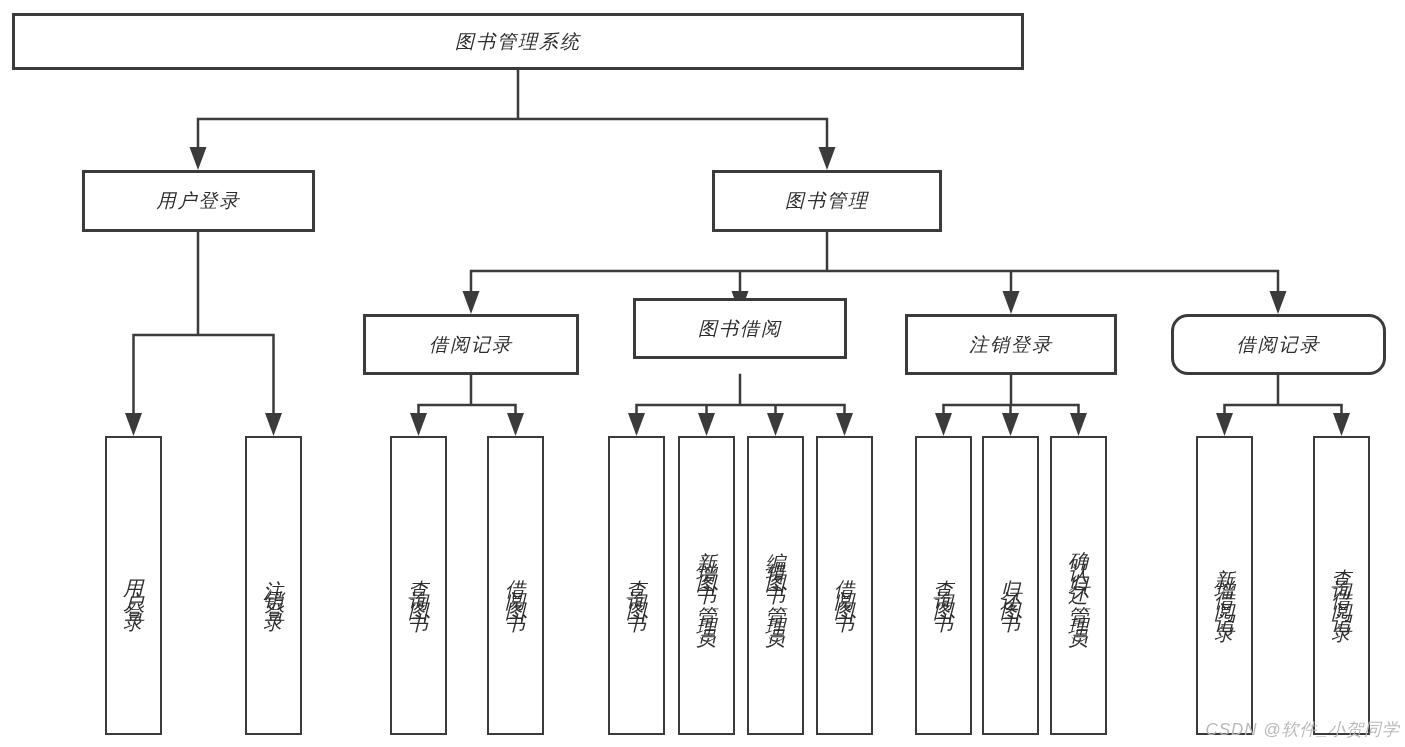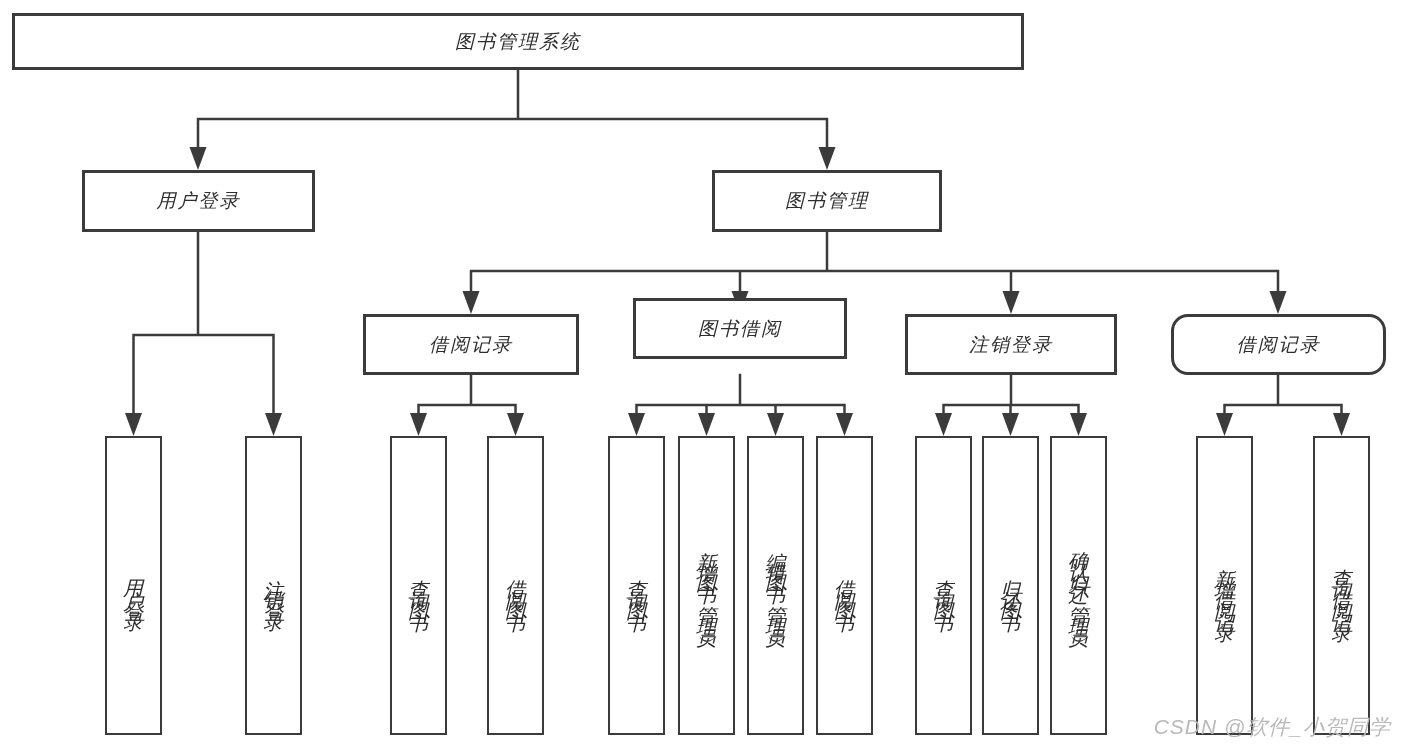--- a/index.html
+++ b/index.html
@@ -44,23 +44,23 @@
   }
   .box.v span {
     writing-mode: vertical-rl;
     text-orientation: mixed;
     font-size: 20px;
     line-height: 1;
     letter-spacing: 11px;
   }
   .watermark {
     position: absolute;
-    right: 14px;
+    right: 5px;
     bottom: 6px;
-    font-size: 21px;
+    font-size: 17px;
     letter-spacing: 1px;
     color: var(--wm, #b9b9b9);
     z-index: 5;
     white-space: nowrap;
   }
 </style>
 </head>
 <body>
 
 <div class="stage">

